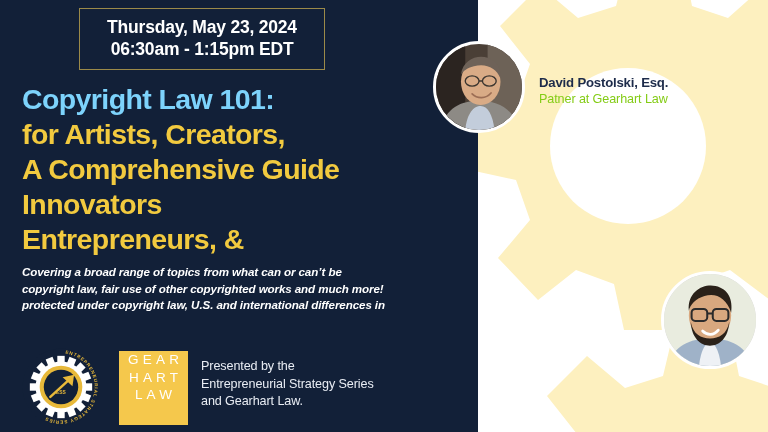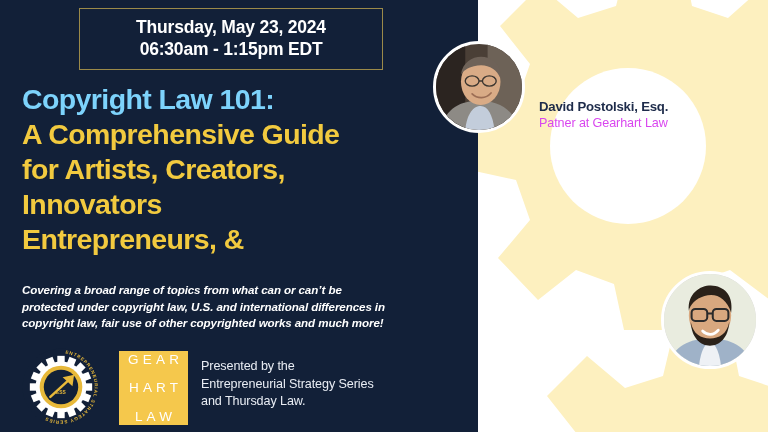--- a/index.html
+++ b/index.html
@@ -16,21 +16,21 @@
     background:#122038;z-index:2;
   }
   .right-panel{
     position:absolute;left:478px;top:0;width:290px;height:432px;
     background:#ffffff;overflow:hidden;z-index:1;
   }
   .gear-bg{position:absolute;left:0;top:0;width:290px;height:432px;}
 
   
   .date-box{
-    position:absolute;left:79px;top:8px;width:304px;
+    position:absolute;left:79px;top:8px;width:246px;
     border:1.5px solid #9b8a49;
     padding:7px 0 9px 0;
     text-align:center;
     box-sizing:border-box;
     z-index:3;
   }
   .date-line{
     color:#ffffff;font-weight:bold;font-size:17.5px;line-height:22px;
     letter-spacing:-0.2px;
   }
@@ -41,37 +41,37 @@
   }
   .hl-line{
     font-weight:bold;font-size:28.5px;line-height:35px;
     letter-spacing:-0.6px;white-space:nowrap;
   }
   .hl-white{color:#7dd3fc;}
   .hl-gold{color:#f2ca3f;}
 
   
   .desc{
-    position:absolute;left:22px;top:282px;width:425px;z-index:3;
+    position:absolute;left:22px;top:264px;width:425px;z-index:3;
   }
   .desc-line{
     color:#ffffff;font-weight:bold;font-style:italic;
     font-size:11.6px;line-height:16.5px;letter-spacing:-0.1px;
     white-space:nowrap;
   }
 
   
   .footer{position:absolute;left:20px;top:346px;z-index:3;display:flex;align-items:flex-start;}
 
   .ess-logo{width:82px;height:82px;flex:0 0 auto;}
 
   .gh-logo{
     width:69px;height:74px;margin-left:17px;margin-top:5px;flex:0 0 auto;
     background:#f5c84c;display:flex;flex-direction:column;
-    align-items:center;justify-content:space-between;
+    align-items:center;justify-content:flex-start;
   }
   .gh-line{
     color:#ffffff;font-size:13.5px;font-weight:500;
     letter-spacing:4.2px;line-height:17.5px;
     text-indent:4.2px;
   }
 
   .presented{margin-left:13px;margin-top:12px;}
   .pres-line{
     color:#e9edf4;font-size:12.6px;line-height:17.5px;
@@ -87,24 +87,24 @@
   .photo-1{left:433px;top:41px;width:86px;height:86px;}
   .photo-2{left:661px;top:271px;width:92px;height:92px;}
   .photo-svg{width:100%;height:100%;display:block;}
 
   .speaker-text{position:absolute;z-index:5;}
   .sp1{left:539px;top:74px;text-align:left;}
   .sp2{left:496px;top:302px;text-align:right;width:168px;}
 
   .sp-name{
     color:#1d2b4a;font-weight:bold;font-size:13.2px;line-height:17px;
-    letter-spacing:-0.2px;white-space:nowrap;margin-top:24px;
+    letter-spacing:-0.2px;white-space:nowrap;
   }
   .sp-role{
-    color:#d946ef;font-size:12.6px;line-height:16.5px;
+    color:#84cc16;font-size:12.6px;line-height:16.5px;
     letter-spacing:-0.1px;white-space:nowrap;
   }
 </style>
 </head>
 <body>
 
 <div class="poster">
 
   <div class="right-panel">
     <svg class="gear-bg" viewBox="0 0 290 432" preserveAspectRatio="none">
@@ -130,30 +130,30 @@
 
   <div class="left-panel"></div>
 
   <div class="date-box">
     <div class="date-line">Thursday, May 23, 2024</div>
     <div class="date-line">06:30am - 1:15pm EDT</div>
   </div>
 
   <div class="headline">
     <div class="hl-line hl-white">Copyright Law 101:</div>
+    <div class="hl-line hl-gold">for Artists, Creators,</div>
     <div class="hl-line hl-gold">A Comprehensive Guide</div>
-    <div class="hl-line hl-gold">for Artists, Creators,</div>
     <div class="hl-line hl-gold">Innovators</div>
     <div class="hl-line hl-gold">Entrepreneurs, &amp;</div>
   </div>
 
   <div class="desc">
     <div class="desc-line">Covering a broad range of topics from what can or can’t be</div>
+    <div class="desc-line">copyright law, fair use of other copyrighted works and much more!</div>
     <div class="desc-line">protected under copyright law, U.S. and international differences in</div>
-    <div class="desc-line">copyright law, fair use of other copyrighted works and much more!</div>
   </div>
 
   <div class="footer">
 
     <svg class="ess-logo" viewBox="0 0 100 100">
       <defs>
         <path id="ringpath" d="M50,50 m-41,0 a41,41 0 1,1 82,0 a41,41 0 1,1 -82,0"></path>
       </defs>
       <circle cx="50" cy="50" r="47" fill="#122038"></circle>
       <g fill="#ffffff">
@@ -191,21 +191,21 @@
 
     <div class="gh-logo">
       <div class="gh-line">GEAR</div>
       <div class="gh-line">HART</div>
       <div class="gh-line">LAW</div>
     </div>
 
     <div class="presented">
       <div class="pres-line">Presented by the</div>
       <div class="pres-line">Entrepreneurial Strategy Series</div>
-      <div class="pres-line">and Thursday Law.</div>
+      <div class="pres-line">and Gearhart Law.</div>
     </div>
   </div>
 
   <div class="speaker-photo photo-1">
     <svg class="photo-svg" viewBox="0 0 100 100">
       <rect width="100" height="100" fill="#4a3f36"></rect>
       <rect x="0" y="0" width="34" height="100" fill="#2b2420"></rect>
       <rect x="60" y="0" width="40" height="100" fill="#6d6257"></rect>
       <path d="M6 100 C10 74 30 66 50 66 C72 66 92 76 96 100 Z" fill="#8d8a85"></path>
       <path d="M34 100 C36 80 44 72 52 72 C60 72 66 82 68 100 Z" fill="#c3cddb"></path>

